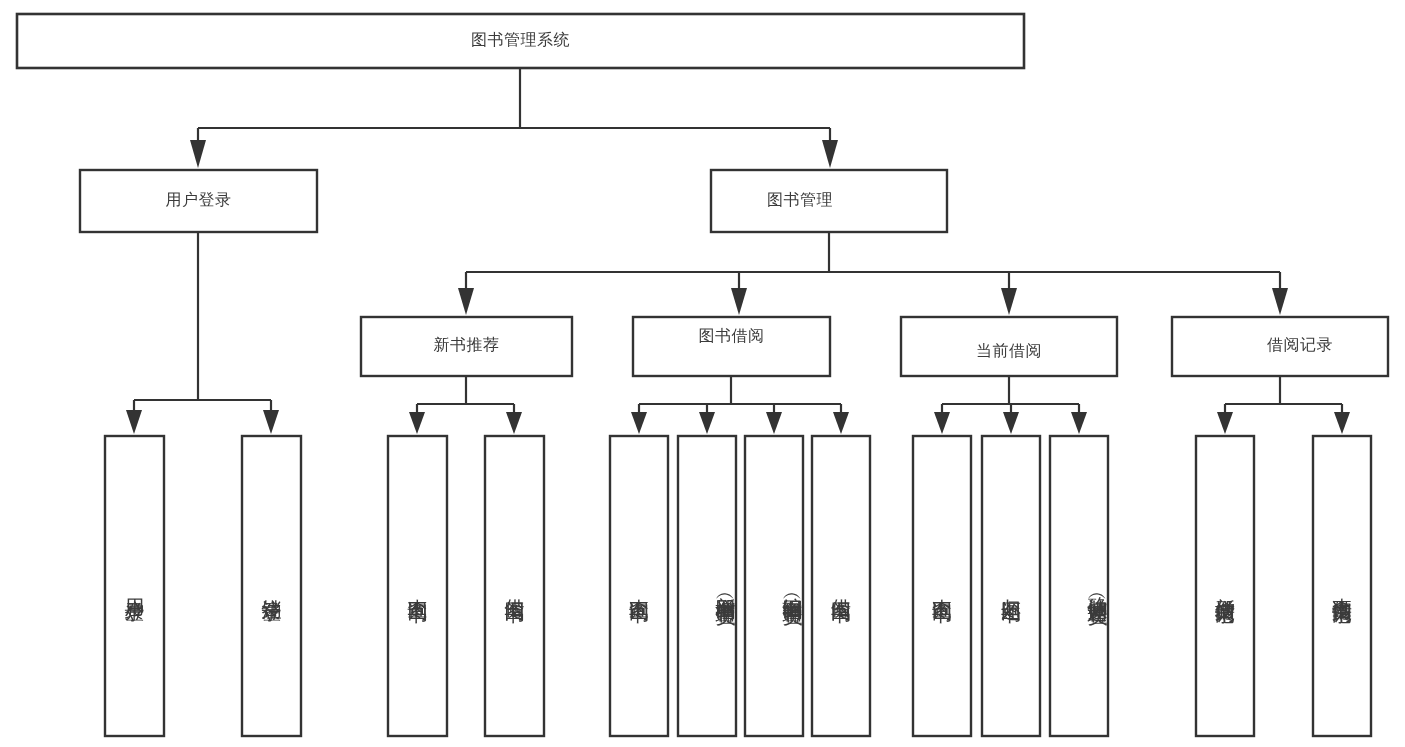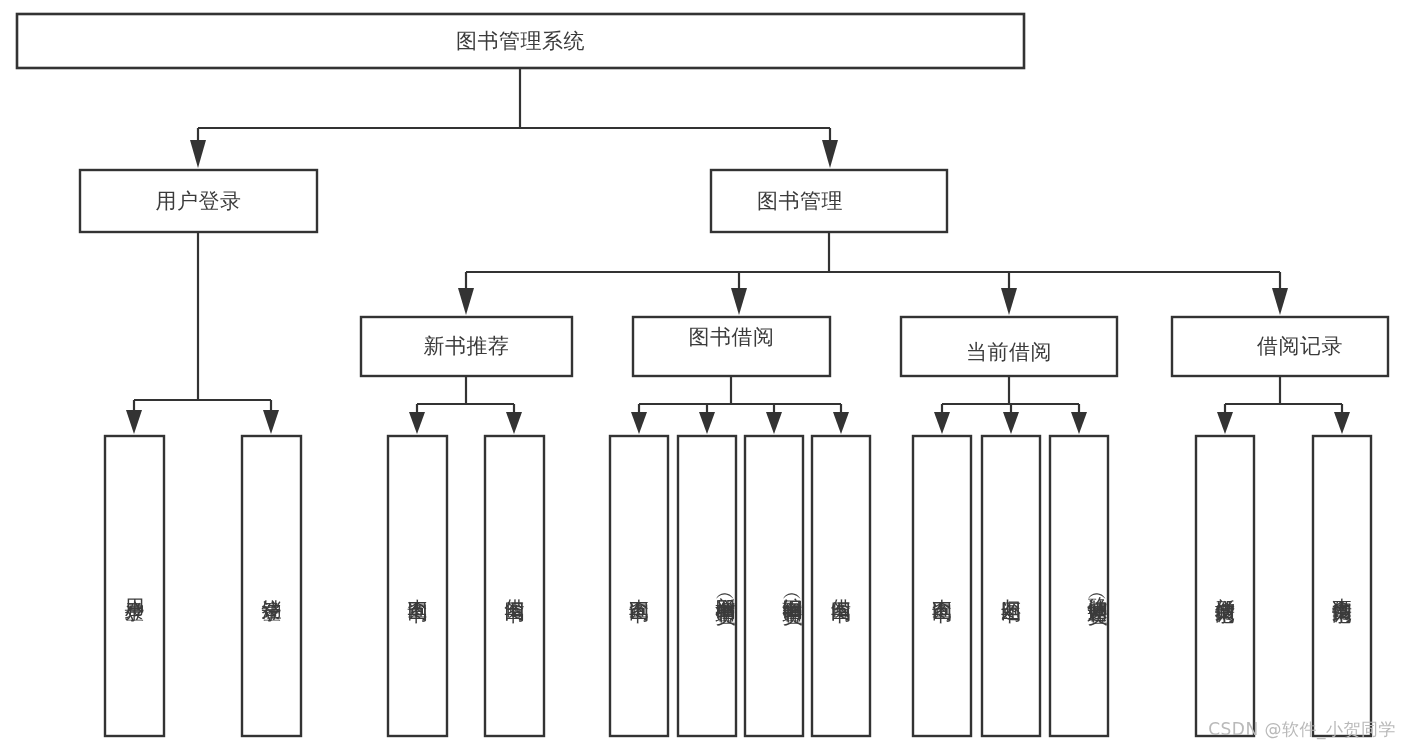--- a/index.html
+++ b/index.html
@@ -49,22 +49,23 @@
     display: flex;
     align-items: center;
     justify-content: center;
     color: #3b3b3b;
     font-family: "DejaVu Sans", "Liberation Sans", sans-serif;
     text-align: center;
     pointer-events: none;
     line-height: 1.06;
   }
   .node-label.horizontal {
-    font-size: 21px;
+    font-size: 16px;
     letter-spacing: 0.5px;
+    font-family: Liberation Mono, monospace;
   }
   .node-label.vertical {
     writing-mode: vertical-rl;
     text-orientation: upright;
     font-size: 20px;
     letter-spacing: 1.5px;
     align-items: flex-start;
     padding-top: 4px;
     box-sizing: border-box;
   }
@@ -213,15 +214,14 @@
   <div class="node-label vertical" style="left:745px; top:436px; width:58px; height:300px;">编辑图书（管理员）</div>
   <div class="node-label vertical short" style="left:812px; top:436px; width:58px; height:300px;">借阅图书</div>
 
   <div class="node-label vertical short" style="left:913px; top:436px; width:58px; height:300px;">查询图书</div>
   <div class="node-label vertical short" style="left:982px; top:436px; width:58px; height:300px;">归还图书</div>
   <div class="node-label vertical" style="left:1050px; top:436px; width:58px; height:300px;">确认归还（管理员）</div>
 
   <div class="node-label vertical short" style="left:1196px; top:436px; width:58px; height:300px;">新增借阅记录</div>
   <div class="node-label vertical short" style="left:1313px; top:436px; width:58px; height:300px;">查询借阅记录</div>
 
-  <div class="watermark">CSDN @软件_小贺同学</div>
 
 </div>
 
 </body></html>

